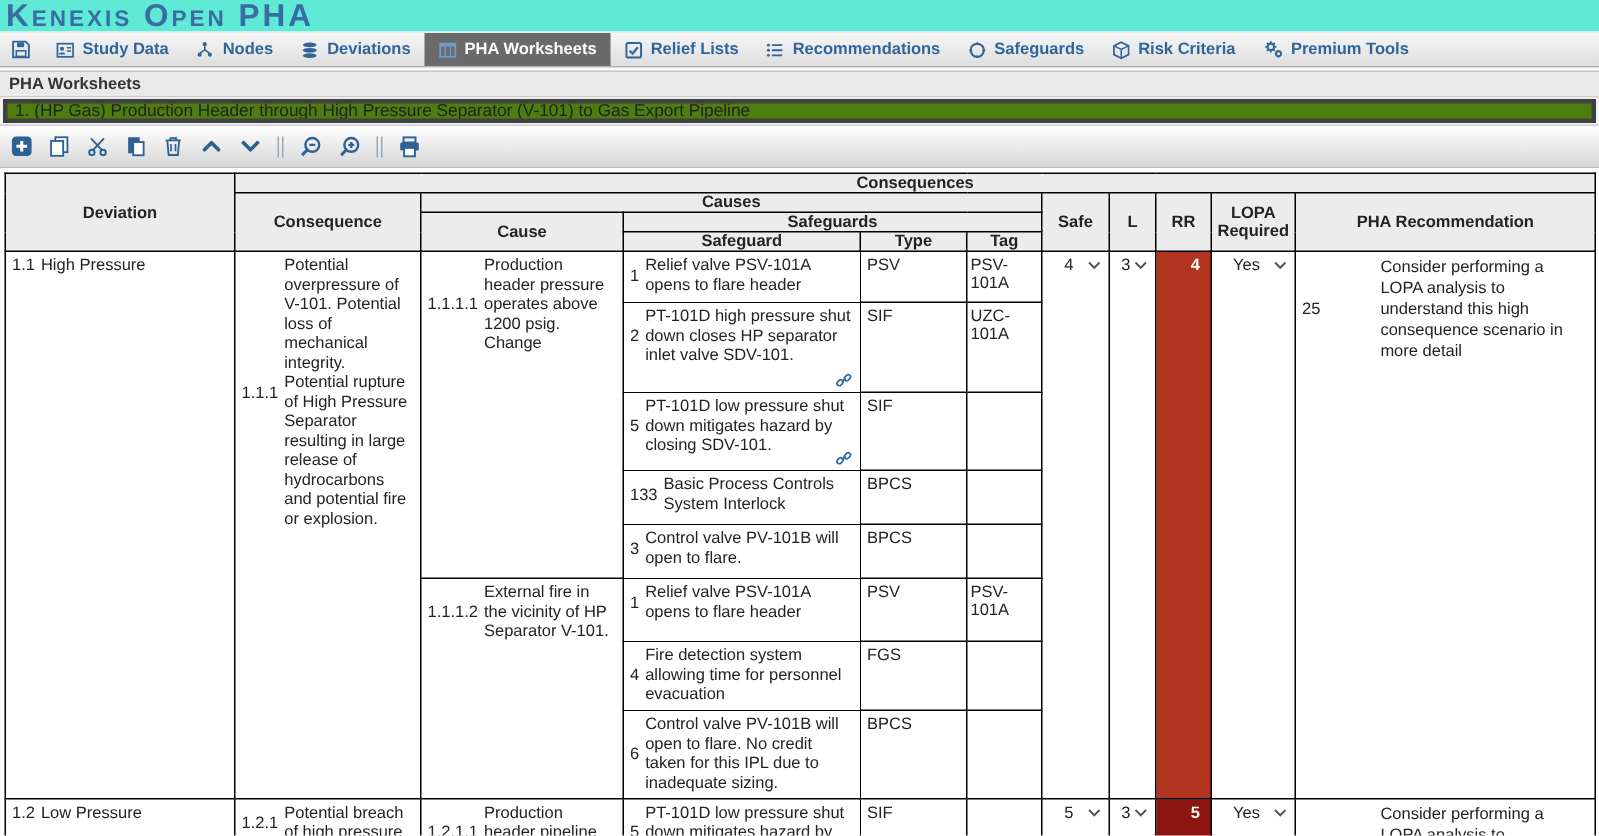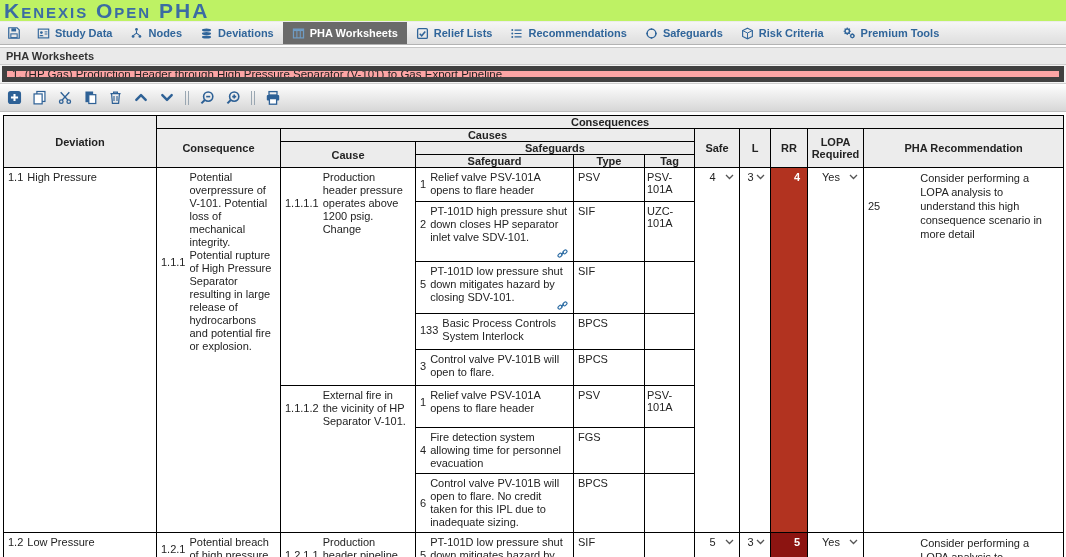--- a/index.html
+++ b/index.html
@@ -4,21 +4,21 @@
 <style>
   * { box-sizing: border-box; }
   html,body { margin:0; padding:0; }
   body {
     width:1066px; height:557px; overflow:hidden; background:#fff;
     font-family:"Liberation Sans", sans-serif; color:#222;
   }
   svg { display:block; }
 
   
-  .titlebar { height:21px; display:flex; align-items:center; padding-left:4px; background:#bef264; }
+  .titlebar { height:21px; display:flex; align-items:center; padding-left:4px; background:#5eead4; }
   .logo { font-variant:small-caps; font-weight:bold; font-size:21px; letter-spacing:2px; color:#3b6ca3; line-height:20px; }
   .doc-title { font-size:15px; color:#141414; margin-left:14px; white-space:nowrap; }
 
   
   .toolbar {
     height:24px; display:flex; align-items:stretch;
     background:linear-gradient(#f6f6f6,#dedede);
     border-top:1px solid #ececec; border-bottom:1px solid #b3b3b3;
     color:#30659a; font-size:11px; font-weight:bold; white-space:nowrap;
   }
@@ -30,21 +30,21 @@
   .section-bar {
     margin-top:2px; height:18px; background:#eaeaea;
     border-top:1px solid #c6c6c6; border-bottom:1px solid #cdcdcd;
     display:flex; align-items:center; padding-left:6px;
     font-size:11px; font-weight:bold; color:#333;
   }
 
   
   .selector-row { height:19px; background:#f3f3f3; border-bottom:1px solid #cfcfcf; padding:1px 2px; }
   .ws-select {
-    height:16px; background:#fca5a5; border:5px solid #404040;
+    height:16px; background:#4d7c0f; border:3px solid #404040;
     font-size:11.5px; color:#222; display:flex; align-items:center; padding-left:5px;
     white-space:nowrap; overflow:hidden;
   }
 
   
   .edit-toolbar {
     height:28px; display:flex; align-items:center; gap:10px; padding-left:7px;
     background:linear-gradient(#fefefe,#d7d7d7); border-bottom:1px solid #bdbdbd;
     color:#2e6196;
   }

